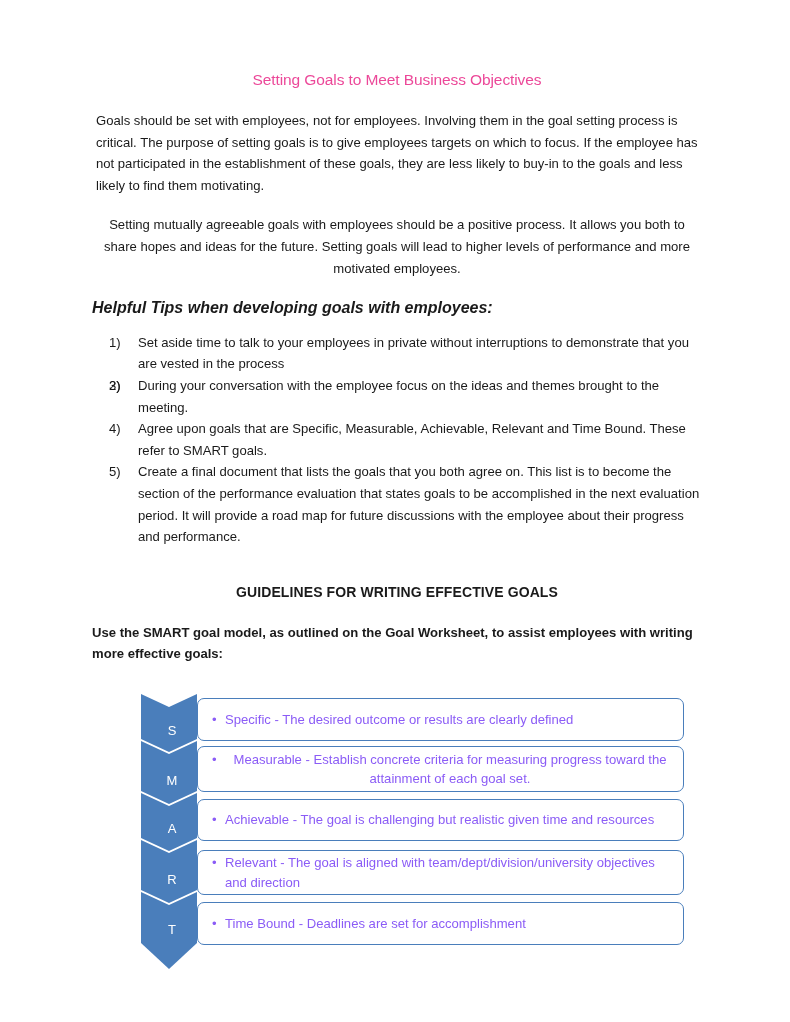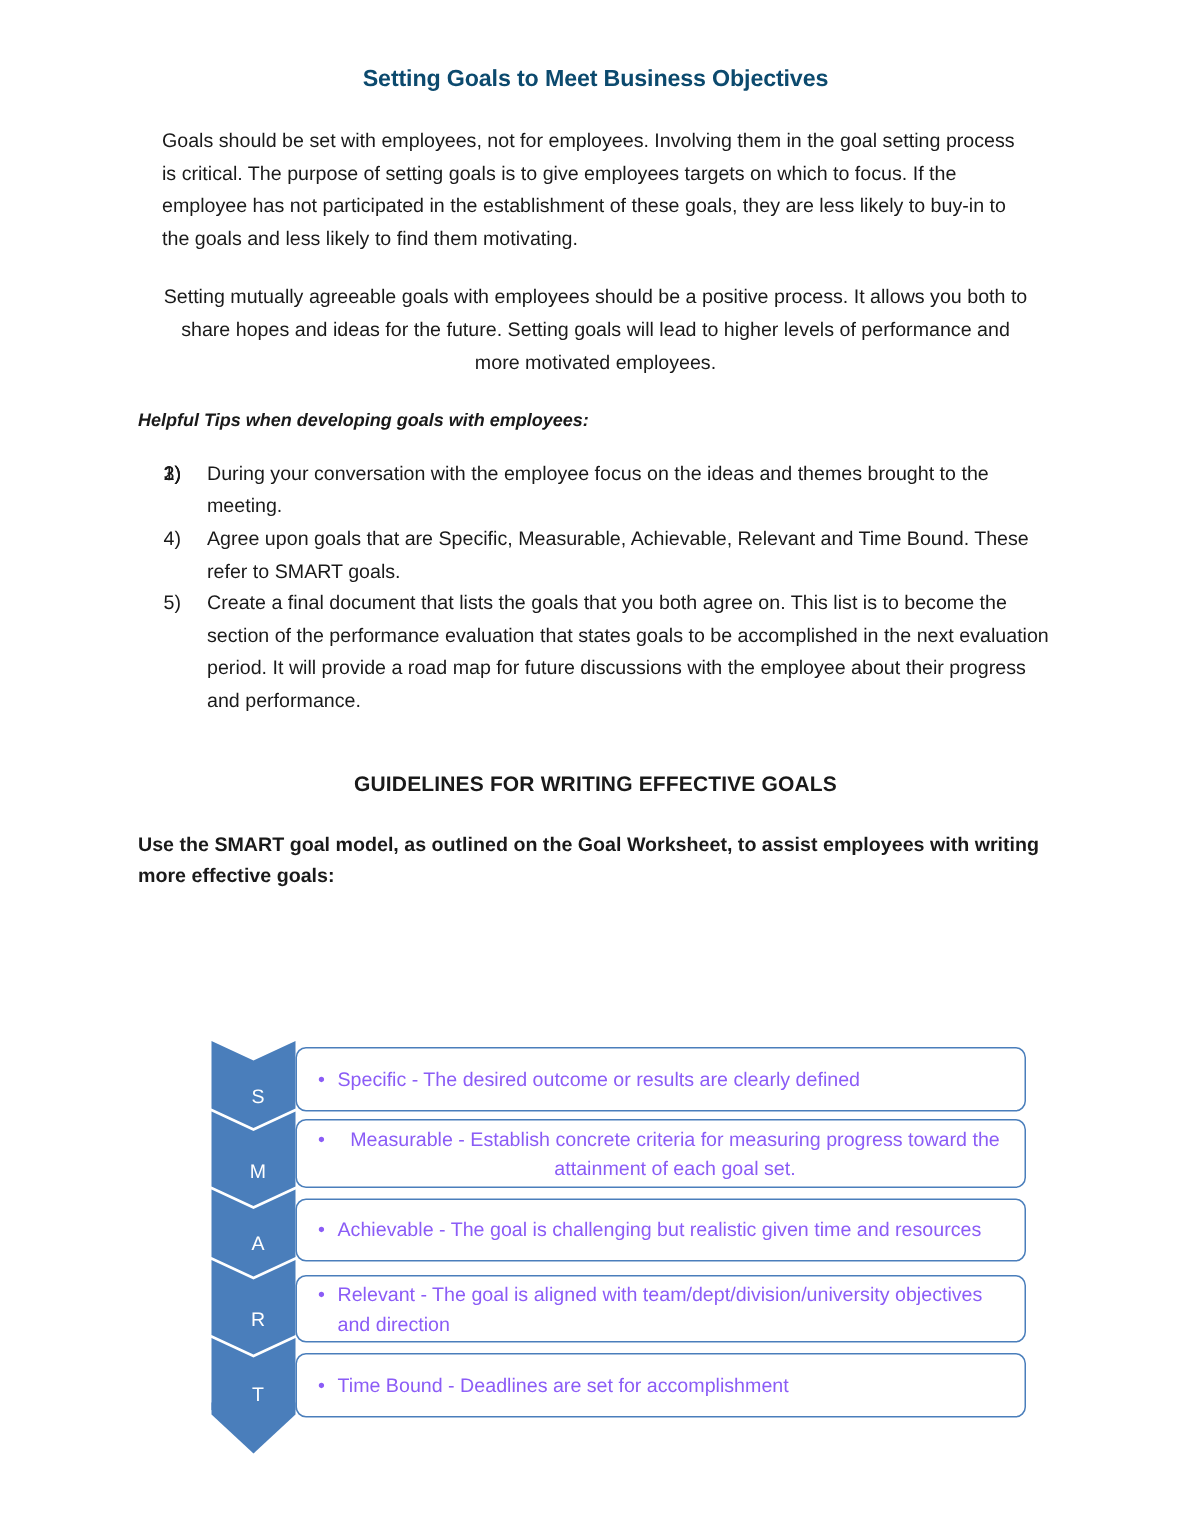--- a/index.html
+++ b/index.html
@@ -26,41 +26,41 @@
   .content {
     position: absolute;
     left: 92px;
     top: 0;
     width: 610px;
   }
 
   
   .doc-title {
     font-size: 15.5px;
-    font-weight: bold;
+    font-weight: normal;
     text-align: center;
     margin: 0;
-    padding-top: 44px;
+    padding-top: 71px;
     letter-spacing: -0.1px;
-    color: #0c4a6e;
+    color: #ec4899;
   }
 
   
   .para {
     font-size: 13.1px;
     line-height: 21.6px;
-    margin: 16px;
+    margin: 4px;
     text-align: left;
     color: #1a1a1a;
   }
   #para-1 { margin-top: 21px; }
   #para-2 { margin-top: 18px; text-align: center; }
 
   .tips-heading {
-    font-size: 12px;
+    font-size: 16px;
     line-height: 21.6px;
     font-weight: bold;
     font-style: italic;
     margin: 0;
     margin-top: 18px;
   }
 
   
   .num-list {
     margin: 0;
@@ -167,20 +167,21 @@
     <h1 class="doc-title">Setting Goals to Meet Business Objectives</h1>
 
     <p class="para" id="para-1">Goals should be set with employees, not for employees.  Involving them in the goal setting process is critical.  The purpose of setting goals is to give employees targets on which to focus.  If the employee has not participated in the establishment of these goals, they are less likely to buy-in to the goals and less likely to find them motivating.</p>
     <p class="para" id="para-2">Setting mutually agreeable goals with employees should be a positive process.  It allows you both to share hopes and ideas for the future.  Setting goals will lead to higher levels of performance and more motivated employees.</p>
 
     <p class="tips-heading">Helpful Tips when developing goals with employees:</p>
 
     <ol class="num-list">
       <li>
         <span class="num">1)</span>
+        <span>Set aside time to talk to your employees in private without interruptions to demonstrate that you are vested in the process</span>
       </li>
       <li>
         <span class="num">2)</span>
       </li>
       <li>
         <span class="num">3)</span>
         <span>During your conversation with the employee focus on the ideas and themes brought to the meeting.</span>
       </li>
       <li>
         <span class="num">4)</span>

